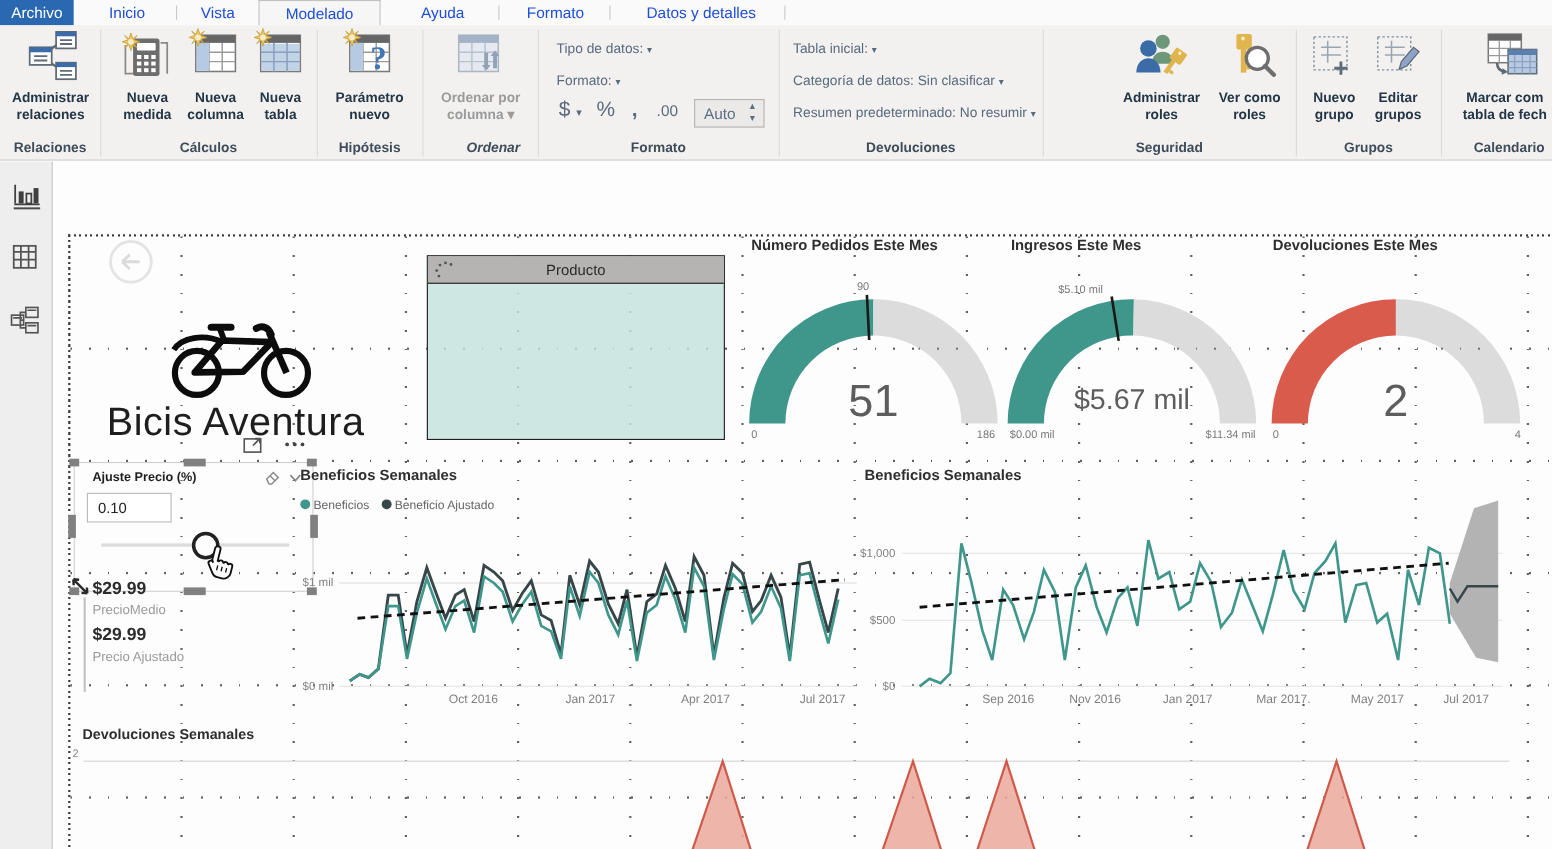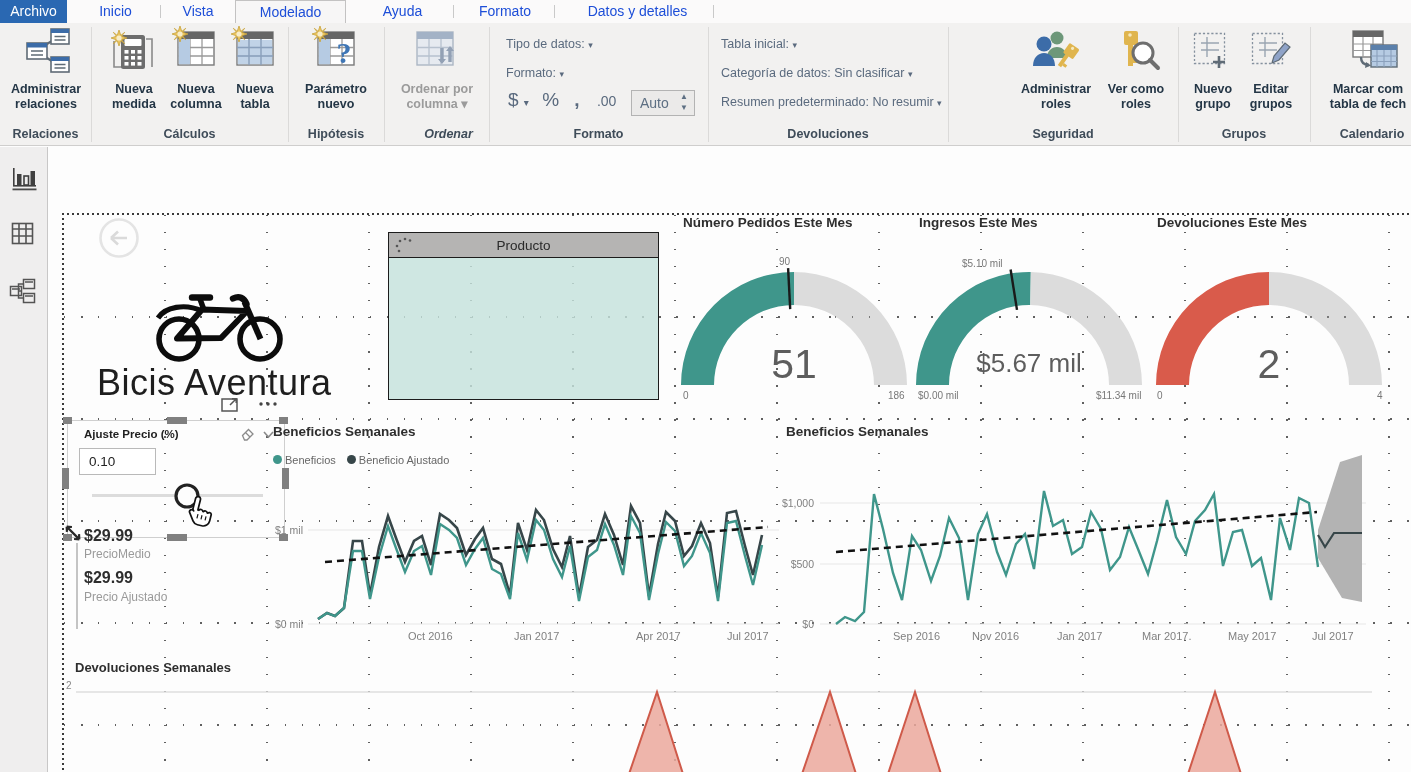--- a/index.html
+++ b/index.html
@@ -388,21 +388,21 @@
 <svg class="abs" style="left:260px;top:420px;" width="530" height="240" xmlns="http://www.w3.org/2000/svg">
   <g transform="translate(-260,-420)">
     <path d="M308 530 H779 M308 624 H779" stroke="#e8e8e8" stroke-width="1.2"></path>
     <polyline points="318,619 327,613 335,616 344,608 353,541 362,541 370,595 379,547 388,516 396,538 405,562 414,541 422,536 431,565 440,514 449,520 457,528 466,555 475,539 483,528 492,559 501,564 510,595 518,523 527,550 536,510 544,520 553,549 562,567 570,536 579,597 588,547 597,540 605,514 614,535 623,565 631,506 640,523 649,596 658,544 666,512 675,521 684,556 692,546 701,523 710,543 718,597 727,513 736,511 745,546 753,575 762,535" fill="none" stroke="#374649" stroke-width="2.6"></polyline>
     <polyline points="318,619 327,613 335,616 344,608 353,551 362,551 370,599 379,557 388,526 396,548 405,572 414,551 422,546 431,575 440,524 449,530 457,538 466,565 475,549 483,538 492,569 501,574 510,599 518,533 527,560 536,520 544,530 553,559 562,577 570,546 579,601 588,557 597,550 605,524 614,545 623,575 631,516 640,533 649,600 658,554 666,522 675,531 684,566 692,556 701,533 710,553 718,601 727,523 736,521 745,556 753,585 762,545" fill="none" stroke="#3F968B" stroke-width="2.4"></polyline>
     <path d="M325 562 L768 527" stroke="#111" stroke-width="2.6" stroke-dasharray="7 5" fill="none"></path>
   </g>
 </svg>
 <div class="abs" style="left:408px;top:630px;font-size:11px;color:#808080;">Oct 2016</div>
 <div class="abs" style="left:514px;top:630px;font-size:11px;color:#808080;">Jan 2017</div>
-<div class="abs" style="left:619px;top:630px;font-size:11px;color:#808080;margin-left:17px;">Apr 2017</div>
+<div class="abs" style="left:619px;top:630px;font-size:11px;color:#808080;">Apr 2017</div>
 <div class="abs" style="left:727px;top:630px;font-size:11px;color:#808080;">Jul 2017</div>
 
 <div class="abs" style="left:786px;top:424px;font-size:13.5px;font-weight:700;color:#2e2e2e;">Beneficios Semanales</div>
 <div class="abs" style="left:781px;top:497px;width:33px;text-align:right;font-size:10.5px;color:#808080;">$1,000</div>
 <div class="abs" style="left:781px;top:558px;width:33px;text-align:right;font-size:10.5px;color:#808080;">$500</div>
 <div class="abs" style="left:781px;top:618px;width:33px;text-align:right;font-size:10.5px;color:#808080;">$0</div>
 <svg class="abs" style="left:770px;top:420px;" width="641" height="240" xmlns="http://www.w3.org/2000/svg">
   <g transform="translate(-770,-420)">
     <path d="M820 503 H1366 M820 564 H1366 M820 624 H1366" stroke="#e8e8e8" stroke-width="1.2"></path>
     <polygon points="1318,530 1340,462 1362,455 1362,602 1342,598 1318,558" fill="#b3b3b3"></polygon>

